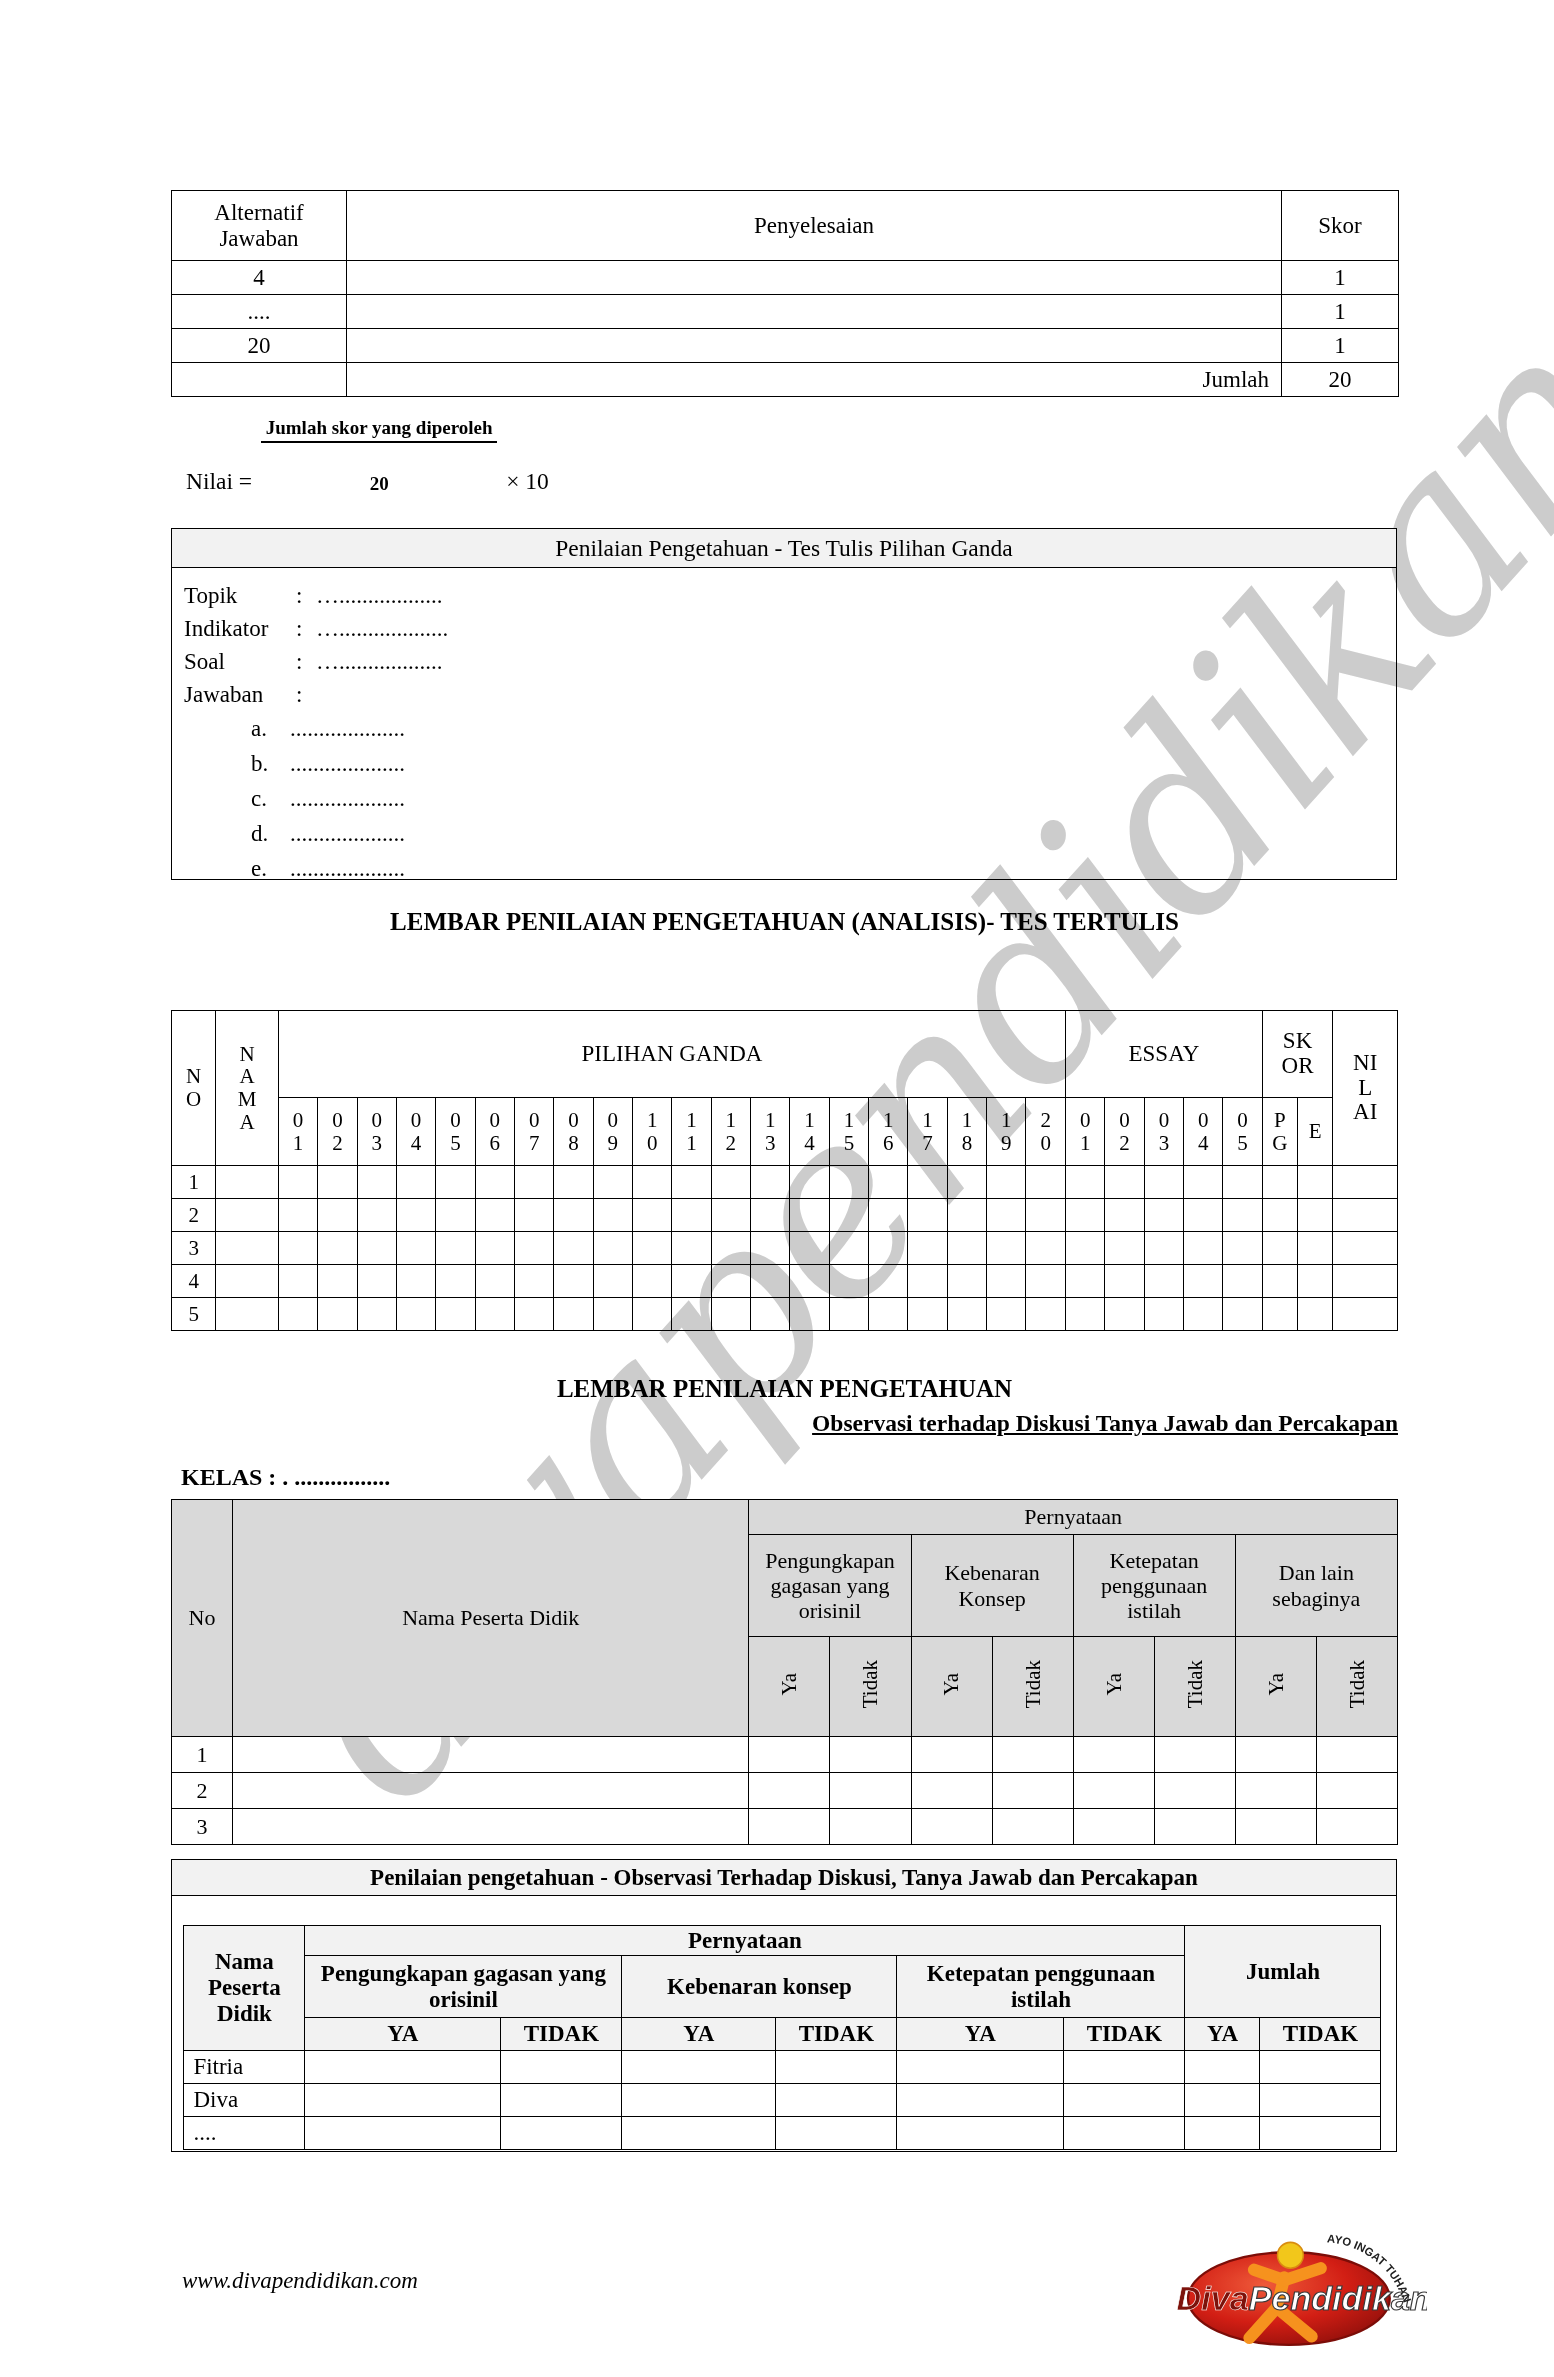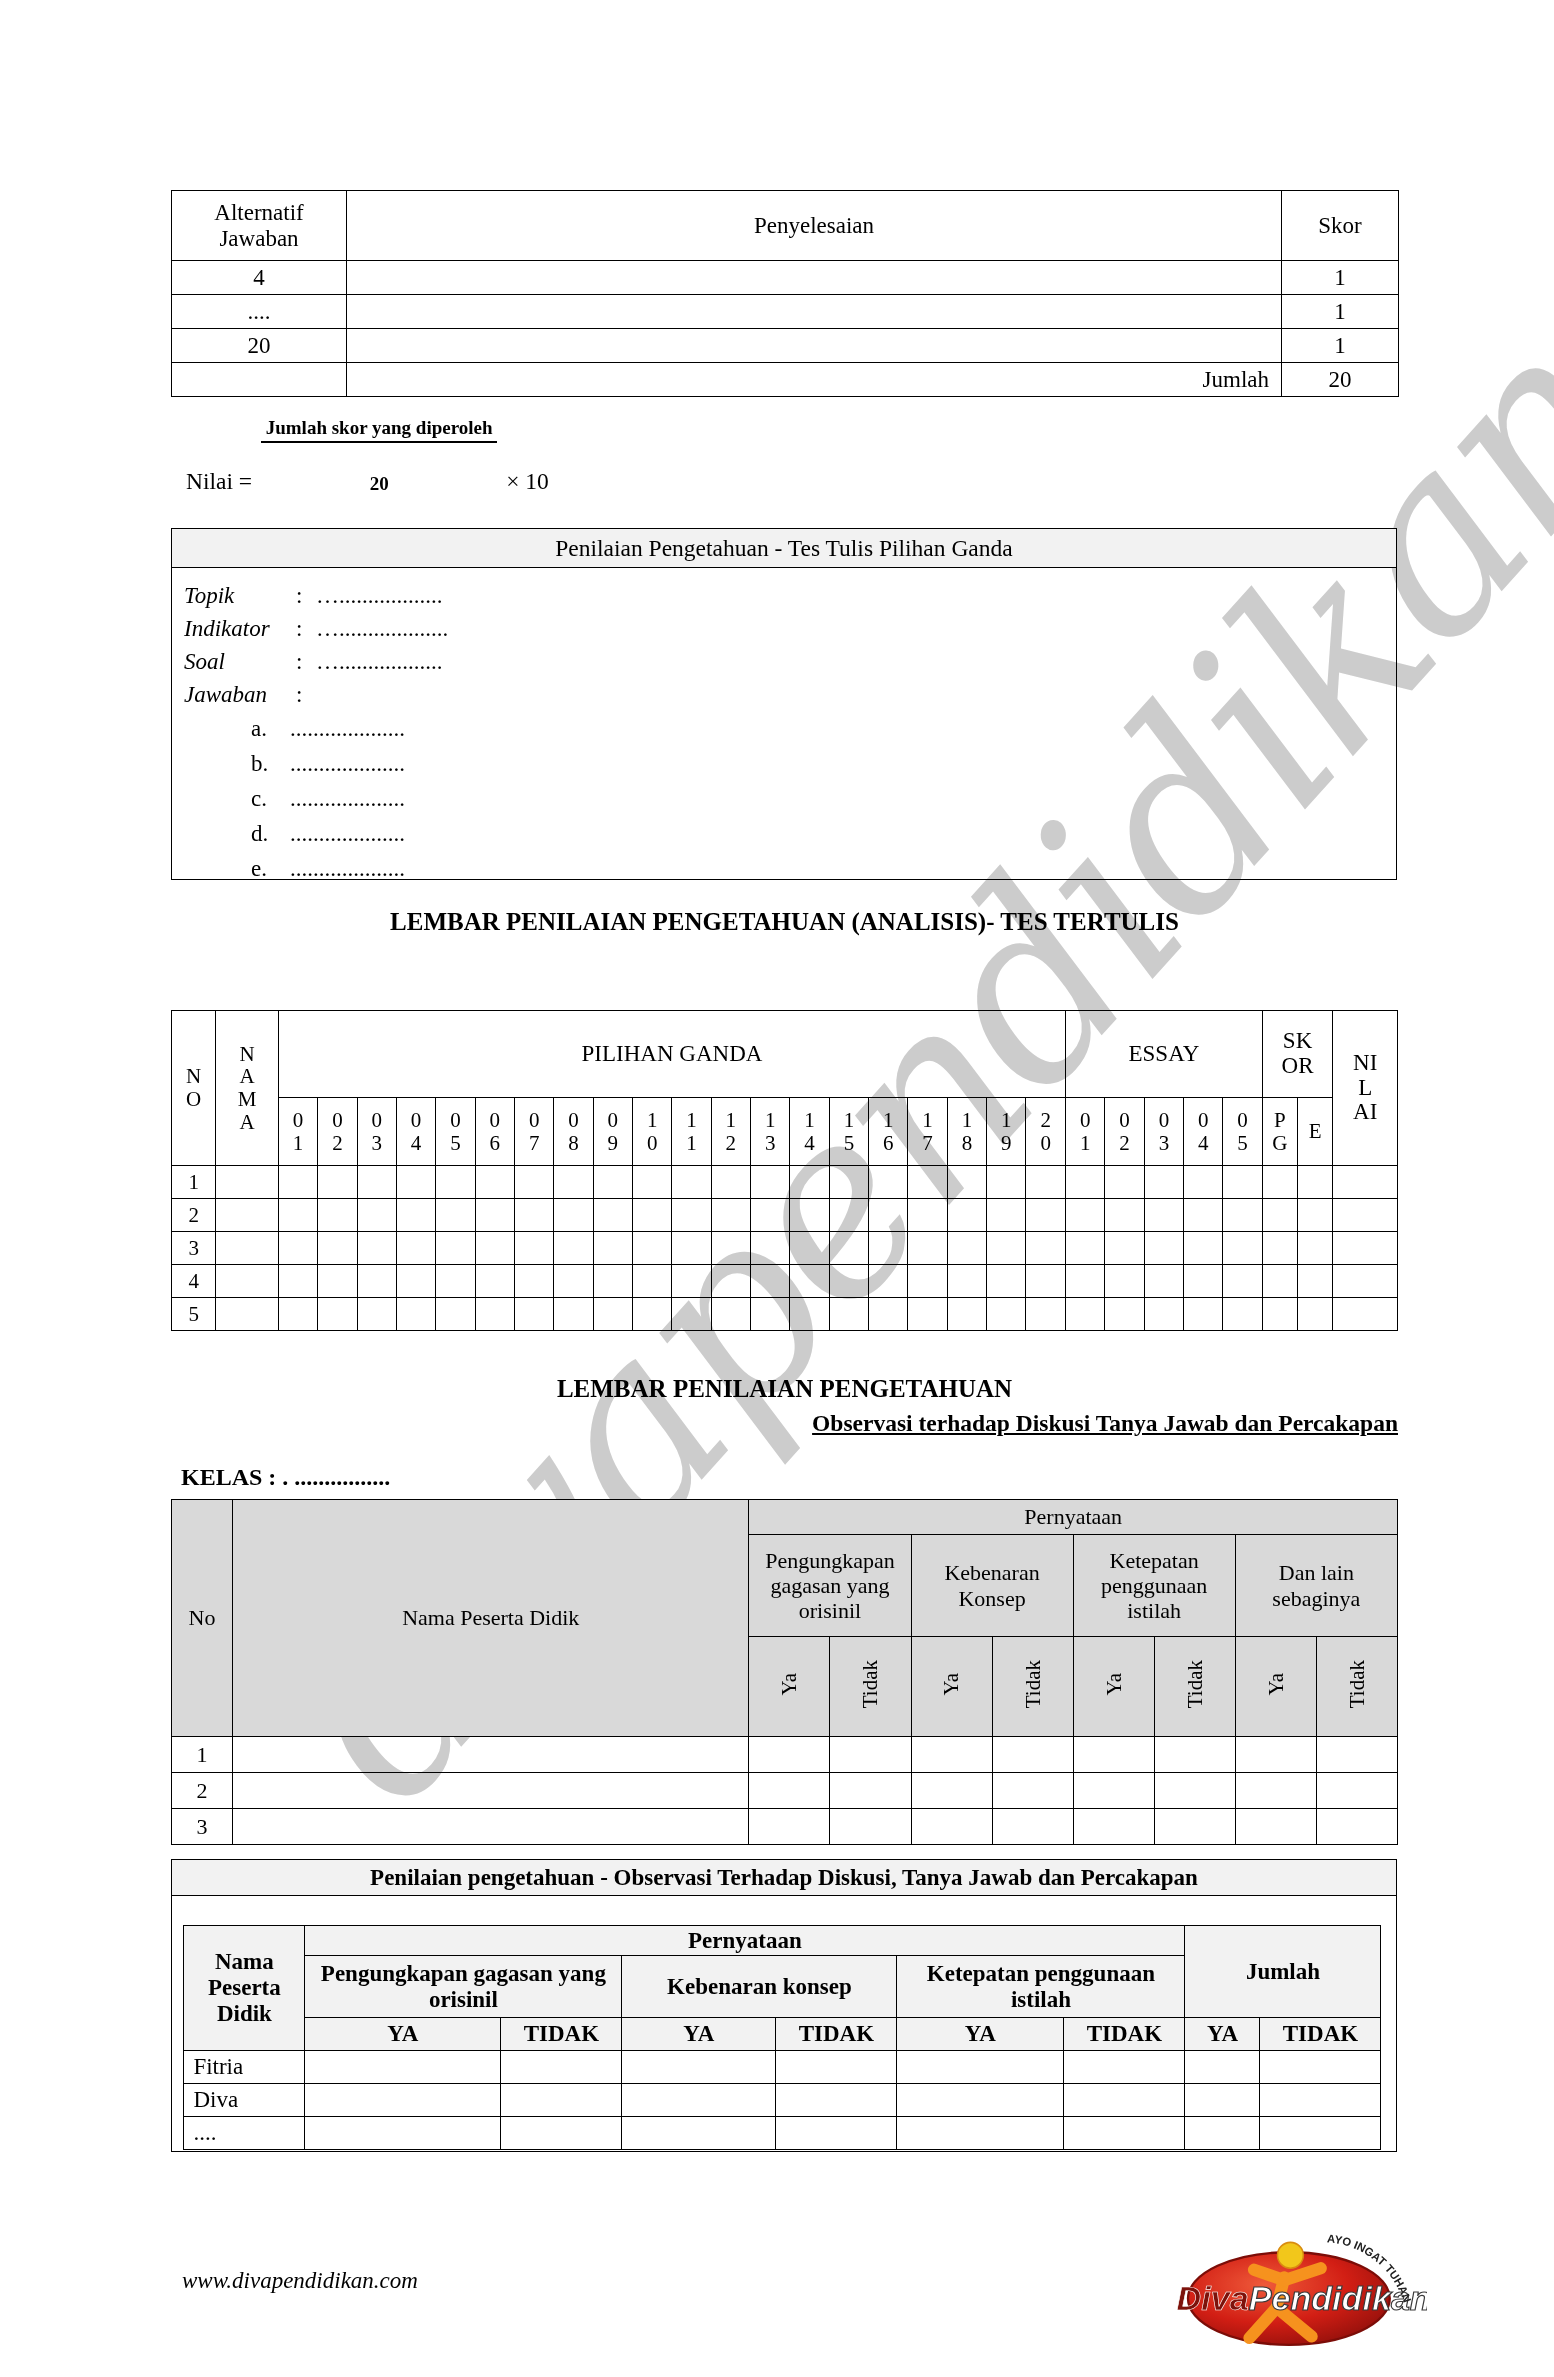--- a/index.html
+++ b/index.html
@@ -26,21 +26,21 @@
         margin:0 9px;gap:29px;}
   .frac .num{font-size:19px;font-weight:bold;border-bottom:2.3px solid #000;
              padding:0 4.6px 1.5px 4.6px;}
   .frac .den{font-size:19px;font-weight:bold;padding-top:1.5px;}
   
   .box2{width:1224px;height:350px;border:1.5px solid #000;background:transparent;}
   .box2-title{height:38px;background:#f2f2f2;border-bottom:1.5px solid #000;
               display:flex;align-items:center;justify-content:center;
               font-weight:normal;font-size:23.5px;}
   .field{display:flex;font-size:23px;line-height:33px;padding-left:12px;}
-  .flabel{width:112px;font-style:italic;}
+  .flabel{width:112px;}
   .fcolon{width:20px;}
   .opt{display:flex;font-size:23px;line-height:35px;padding-left:79px;}
   .oletter{width:39px;}
   
   .title{width:1227px;text-align:center;font-weight:bold;font-size:25px;}
   .title2{width:1227px;text-align:right;font-weight:bold;font-size:23.5px;text-decoration:underline;}
   
   .ta{width:1227px;border:1.5px solid #000;}
   .ta td{font-size:21px;line-height:1.08;}
   .ta td.g{font-size:23px;}

